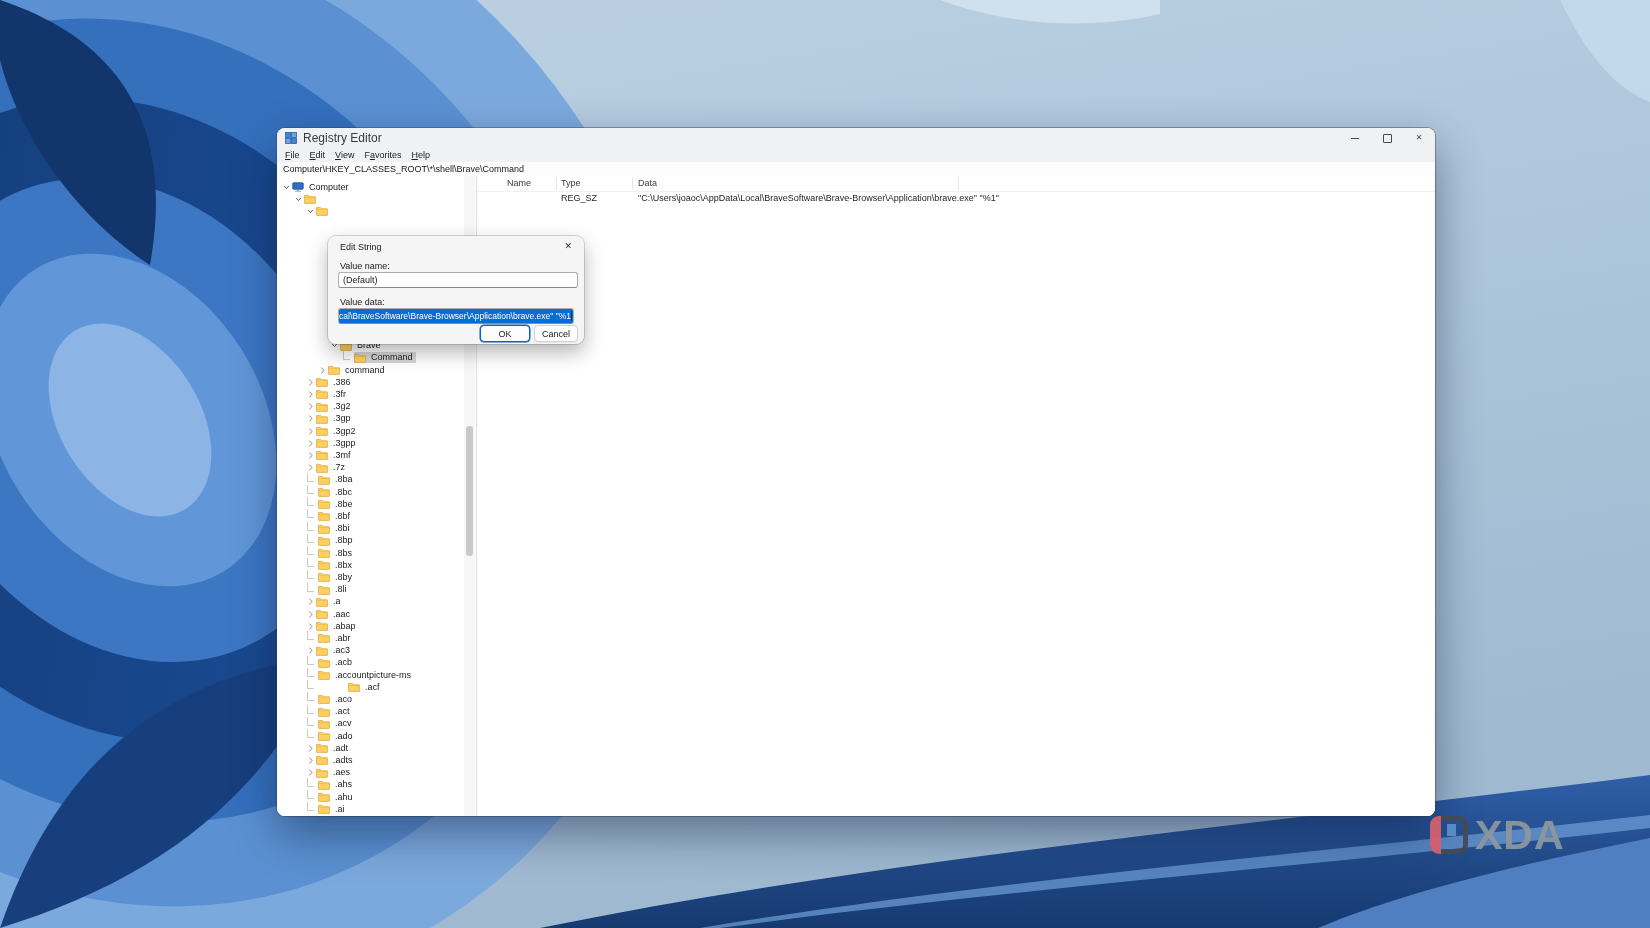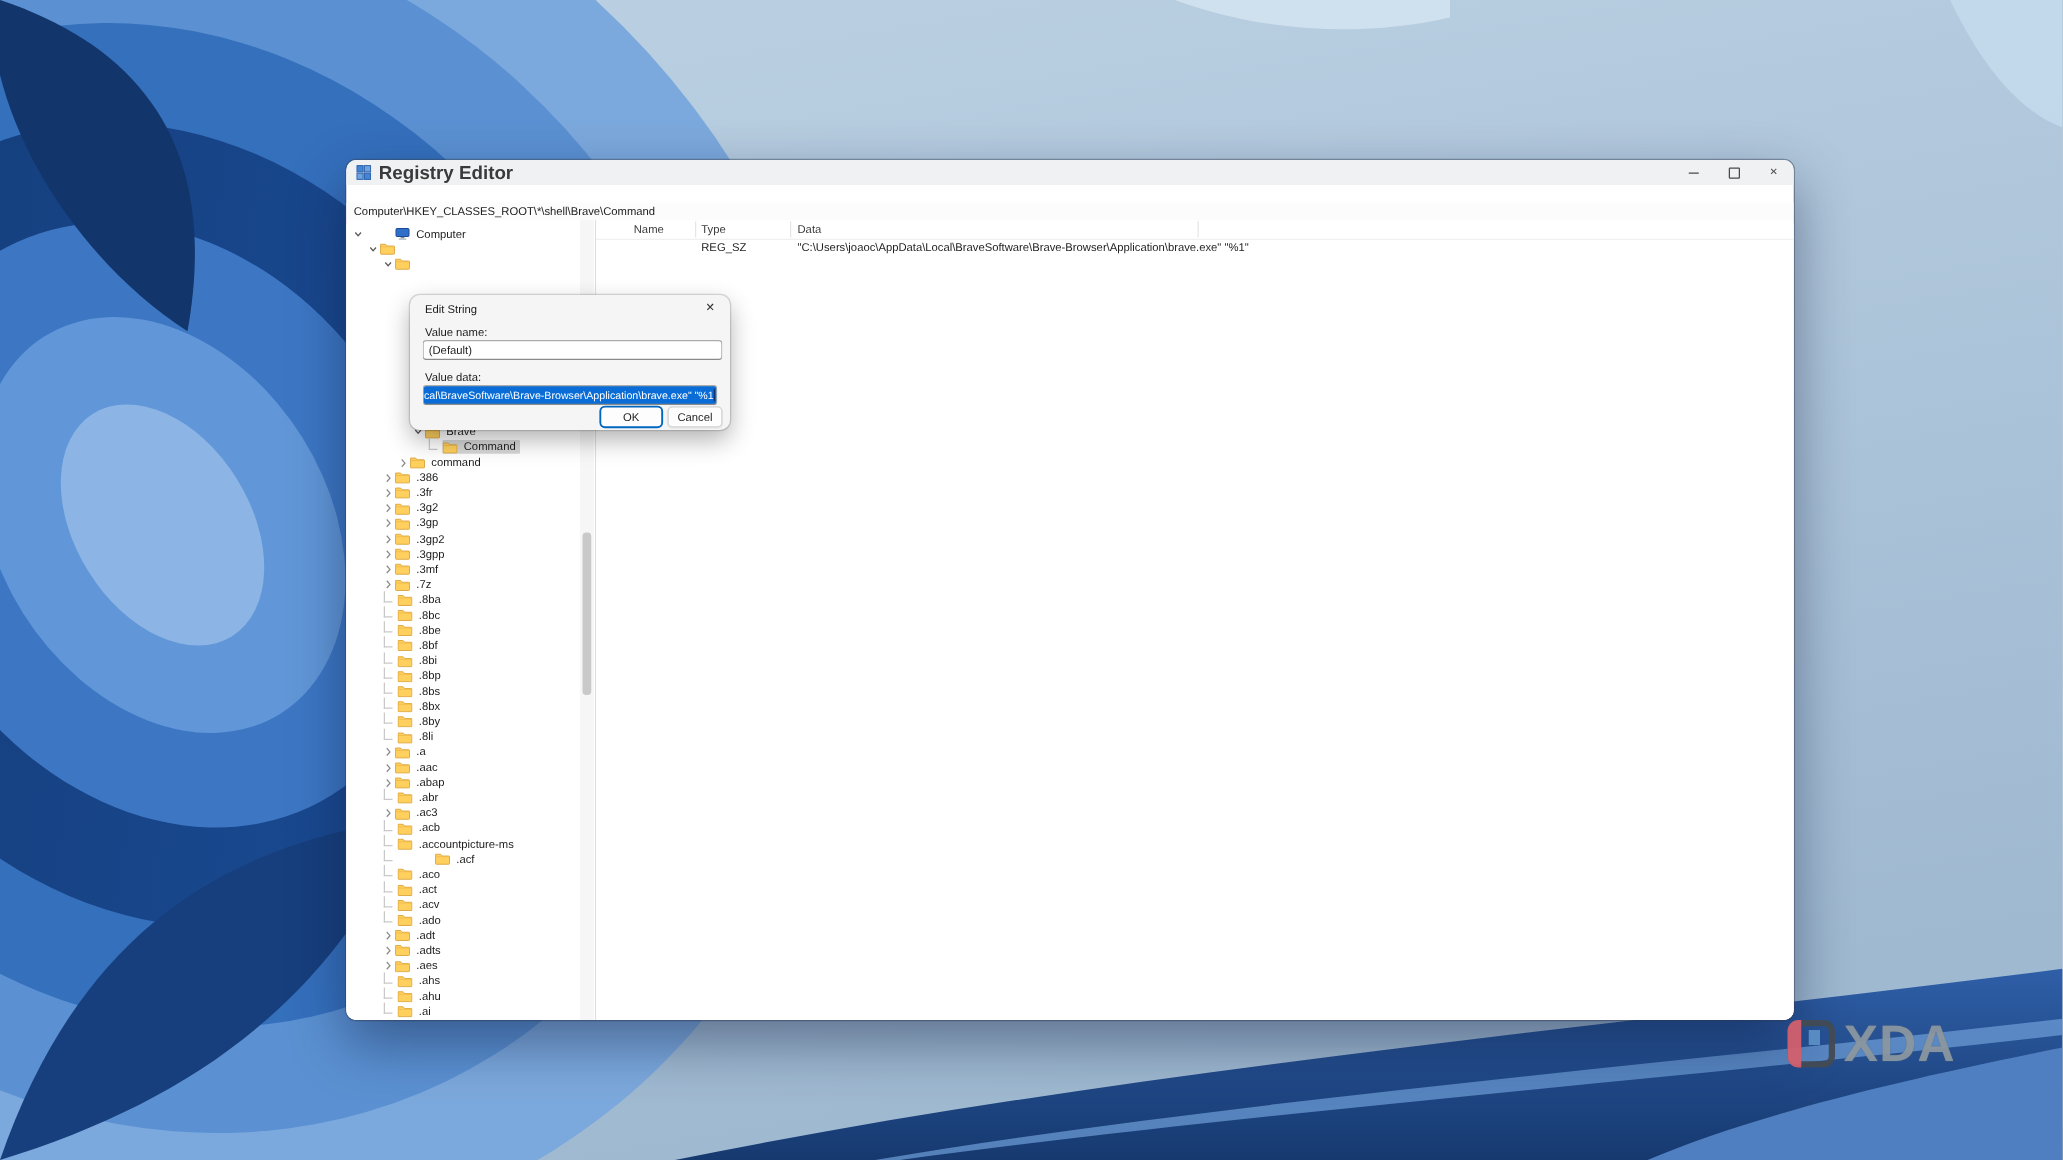--- a/index.html
+++ b/index.html
@@ -8,21 +8,21 @@
   #wallpaper{position:absolute;left:0;top:0;z-index:0;}
 
   
   #reg-window{position:absolute;left:277px;top:128px;width:1158px;height:688px;
     background:#ffffff;border-radius:8px;z-index:2;
     box-shadow:0 18px 45px rgba(10,25,60,.45),0 0 0 1px rgba(60,70,90,.45);
     overflow:hidden;font-size:9px;color:#1c1c1c;}
   .titlebar{position:absolute;left:0;top:0;right:0;height:20px;background:#f0f1f2;
     display:flex;align-items:center;}
   .app-icon{margin-left:8px;width:12px;height:12px;display:inline-block;}
-  .title-text{margin-left:6px;color:#3a3a3a;font-size:15px;font-weight:bold;}
+  .title-text{margin-left:6px;color:#3a3a3a;font-size:12px;}
   .caption-buttons{position:absolute;right:0;top:0;height:20px;display:flex;}
   .cap{width:32px;height:20px;display:flex;align-items:center;justify-content:center;}
   .glyph-min{width:8px;height:1px;background:#4a4a4a;}
   .glyph-max{width:7px;height:7px;border:1px solid #4a4a4a;border-radius:1px;}
   .glyph-close{font-size:8px;color:#4a4a4a;line-height:8px;}
 
   .menubar{position:absolute;left:0;top:20px;right:0;height:14px;background:#f0f1f2;
     display:flex;align-items:center;padding-left:3px;}
   .menu-item{padding:0 5px;color:#222;}
   .menu-item u{text-decoration-thickness:1px;}
@@ -136,28 +136,35 @@
           </div>
         <div class="cap">
             <div class="glyph-max"></div>
           </div>
         <div class="cap">
             <span class="glyph-close">✕</span>
           </div>
       </div>
     </div>
 
+    <div class="menubar" id="menubar">
+        <div class="menu-item"><u>F</u>ile</div>
+        <div class="menu-item"><u>E</u>dit</div>
+        <div class="menu-item"><u>V</u>iew</div>
+        <div class="menu-item">F<u>a</u>vorites</div>
+        <div class="menu-item"><u>H</u>elp</div>
+      </div>
 
     <div class="addressbar">
       <span>Computer\HKEY_CLASSES_ROOT\*\shell\Brave\Command</span>
     </div>
 
     <div class="content">
       <div class="treepane" id="treepane">
-          <div class="tree-row" style="top: 5px; left: 6px; gap: 24px;">
+          <div class="tree-row" style="top: 5px; left: 6px;">
             <span class="chev">
               <svg width="7" height="9" viewBox="0 0 7 9">
                 <path d="M1.2 3 L3.5 5.6 L5.8 3" fill="none" stroke="#5a5a5a" stroke-width="1"></path>
               </svg>
             </span>
             <span style="display: inline-flex; align-items: center;">
               <span class="tree-ico"><svg width="12" height="10" viewBox="0 0 12 10">
                   <rect x="0.8" y="0.8" width="10.4" height="6.4" rx="0.8" fill="#2f6fc8" stroke="#1c4a96" stroke-width="0.8"></rect>
                   <rect x="4.5" y="7.6" width="3" height="1" fill="#7a8a9a"></rect>
                   <rect x="3" y="8.8" width="6" height="0.9" fill="#9aa7b4"></rect>

